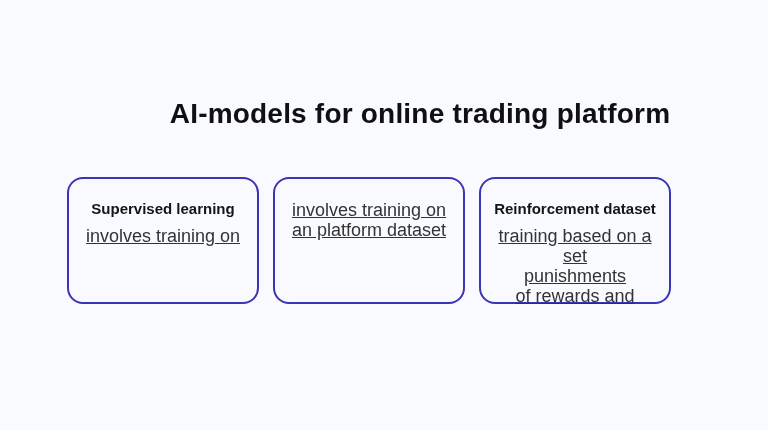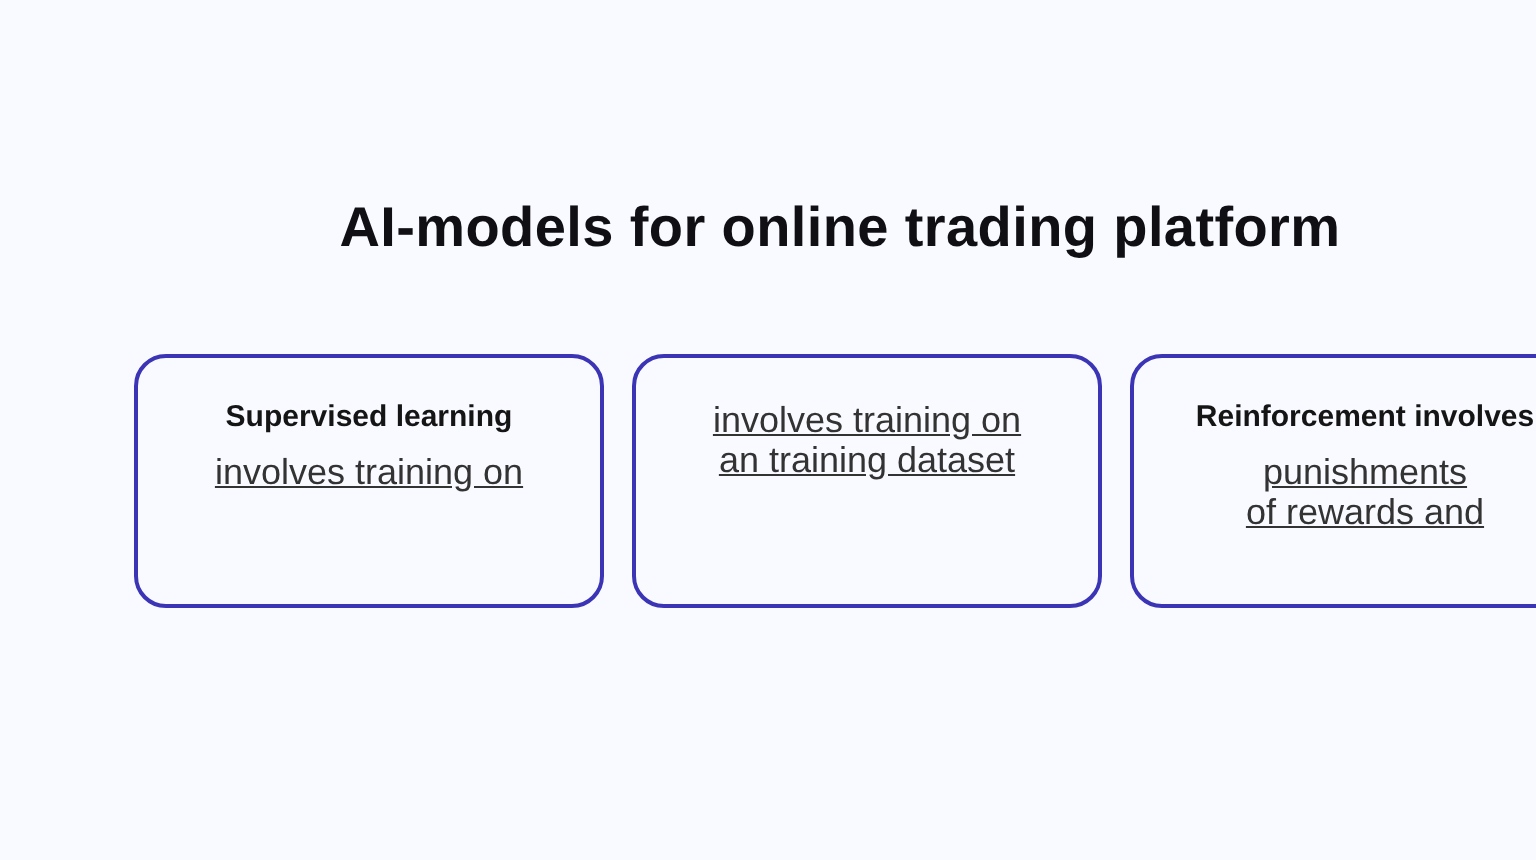--- a/index.html
+++ b/index.html
@@ -10,21 +10,21 @@
     color: #141414;
     position: relative;
   }
   .title {
     position: absolute; top: 98px; left: 0; width: 768px;
     text-align: center; font-size: 28px; font-weight: 700;
     letter-spacing: 0.2px; color: #0f0f14; padding-left: 36px;
   }
   .cards { position: absolute; top: 177px; left: 67px; display: flex; gap: 14px; }
   .card {
-    width: 235px; height: 127px; box-sizing: border-box;
+    width: 192px; height: 127px; box-sizing: border-box;
     border: 2px solid #3b35b5; border-radius: 16px;
     background: #f9faff; text-align: center; padding-top: 21px;
   }
   .card-title { font-size: 15px; font-weight: 700; color: #151515; margin-bottom: 9px; }
   .card-desc { font-size: 18px; color: #333; line-height: 20px; padding: 0 10px; text-decoration: underline; }
 </style>
 </head>
 <body>
 
 <div class="title">AI-models for online trading platform</div>
@@ -32,23 +32,24 @@
 <div class="cards">
   <div class="card">
     <div class="card-title">Supervised learning</div>
     <div class="card-desc">
       <div>involves training on</div>
     </div>
   </div>
   <div class="card">
     <div class="card-desc">
       <div>involves training on</div>
-      <div>an training dataset</div>
+      <div>an platform dataset</div>
     </div>
   </div>
   <div class="card">
-    <div class="card-title">Reinforcement involves</div>
+    <div class="card-title">Reinforcement dataset</div>
     <div class="card-desc">
+      <div>training based on a set</div>
       <div>punishments</div>
       <div>of rewards and</div>
     </div>
   </div>
 </div>
 
 </body></html>

